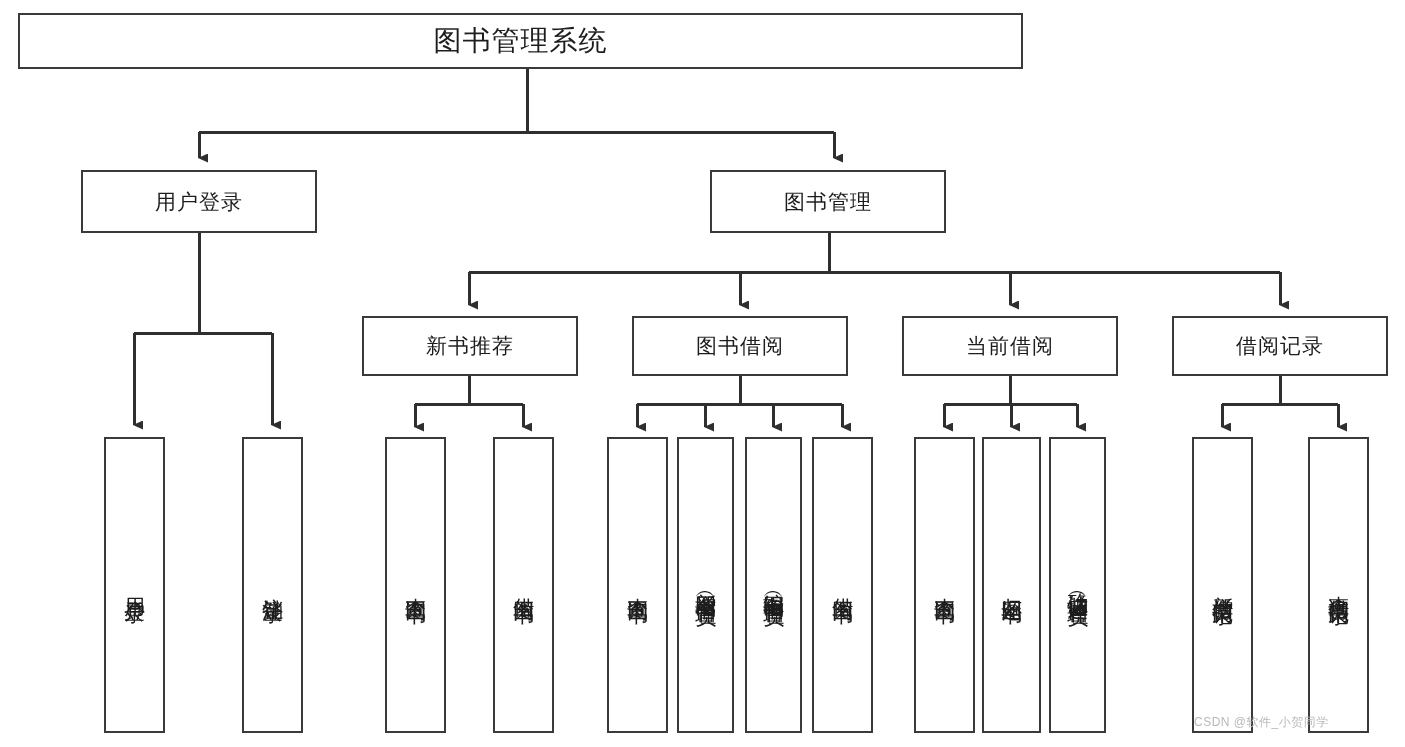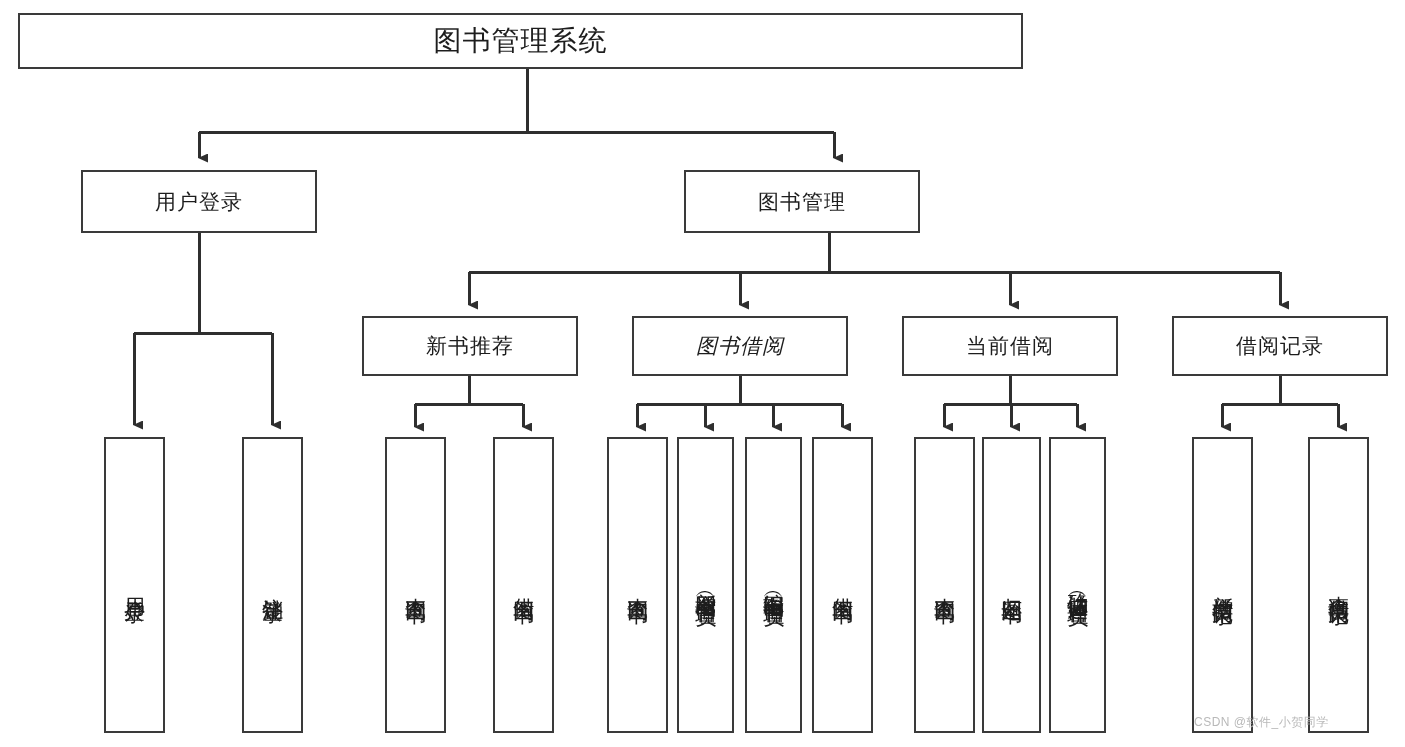--- a/index.html
+++ b/index.html
@@ -128,29 +128,29 @@
   </svg>
 
   <div class="node node-h node-root" style="left:18px; top:13px; width:1005px; height:56px;">
     <span>图书管理系统</span>
   </div>
 
   <div class="node node-h" style="left:81px; top:170px; width:236px; height:63px;">
     <span>用户登录</span>
   </div>
 
-  <div class="node node-h" style="left:684px; top:170px; width:236px; height:63px;">
+  <div class="node node-h" style="left:710px; top:170px; width:236px; height:63px;">
     <span>图书管理</span>
   </div>
 
   <div class="node node-h" style="left:362px; top:316px; width:216px; height:60px;">
     <span>新书推荐</span>
   </div>
 
-  <div class="node node-h" style="left:632px; top:316px; width:216px; height:60px;font-style:italic;">
+  <div class="node node-h" style="left:632px; top:316px; width:216px; height:60px;">
     <span>图书借阅</span>
   </div>
 
   <div class="node node-h" style="left:902px; top:316px; width:216px; height:60px;">
     <span>当前借阅</span>
   </div>
 
   <div class="node node-h" style="left:1172px; top:316px; width:216px; height:60px;">
     <span>借阅记录</span>
   </div>

